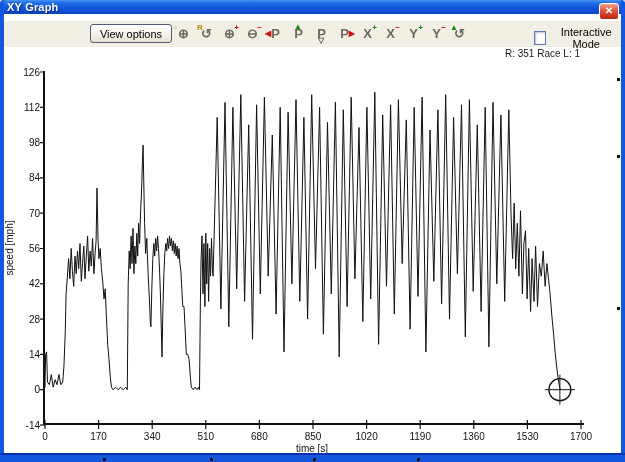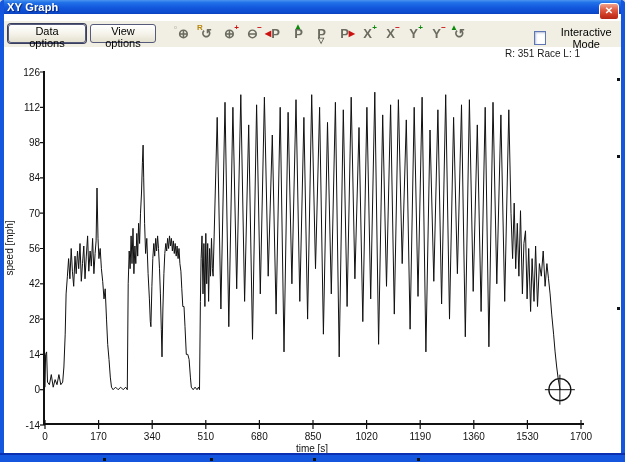--- a/index.html
+++ b/index.html
@@ -20,21 +20,21 @@
     text-shadow:1px 1px 1px rgba(0,0,40,.55);letter-spacing:.2px;}
   .closebtn{position:absolute;right:6px;top:3px;width:18px;height:15px;border-radius:3px;
     border:1px solid #ffffff;background:linear-gradient(180deg,#f0a28c 0%,#dd5b41 40%,#c8331e 80%,#b02a18 100%);
     color:#fff;font-size:10px;font-weight:bold;line-height:13px;text-align:center;cursor:pointer;}
   
   .toolbar{position:absolute;left:4px;right:4px;top:21px;height:26px;background:#f1efe3;z-index:4;}
   .xpbtn{position:absolute;top:3px;height:19px;font-family:"Liberation Sans",sans-serif;
     font-size:11px;color:#000;border:1px solid #55597a;border-radius:3px;
     background:linear-gradient(180deg,#ffffff 0%,#f4f2e8 55%,#e4e1d0 100%);padding:0 8px;cursor:pointer;}
   #btn-data{left:4px;width:78px;box-shadow:0 0 0 1px #3a3e5e;}
-  #btn-view{left:86px;width:66px;}
+  #btn-view{left:86px;width:82px;}
   .icons{position:absolute;left:170px;top:3px;height:20px;display:flex;gap:4px;}
   .icon{position:relative;width:19px;height:20px;cursor:pointer;}
   .icon .main{position:absolute;left:0;right:0;top:1px;text-align:center;font-size:13px;
     color:#6b6b5f;font-weight:bold;line-height:18px;}
   .icon .badge{position:absolute;font-size:8px;font-weight:bold;line-height:8px;}
   .badge.tr{right:0;top:0;}  .badge.tl{left:0;top:0;}
   .badge.l{left:-1px;top:6px;} .badge.r{right:-1px;top:6px;}
   .badge.t{left:5px;top:-1px;} .badge.b{left:6px;bottom:-1px;}
   .chk{position:absolute;left:530px;top:5px;display:flex;align-items:center;cursor:pointer;}
   .chk .box{width:12px;height:12px;background:#fff;border:1px solid #5f76b4;
@@ -108,21 +108,20 @@
     </svg>
 
   <div class="titlebar">
     <span class="title">XY Graph</span>
     <div class="closebtn">
       <span>✕</span>
     </div>
   </div>
 
   <div class="toolbar">
-    <button class="xpbtn" id="btn-data">Data options</button>
     <button class="xpbtn" id="btn-view">View options</button>
     <div class="icons" id="iconbar">
         <span class="icon">
           <span class="main">⊕</span>
           <span class="badge tl" style="color: rgb(136, 136, 120);">▫</span>
         </span>
         <span class="icon">
           <span class="main">↺</span>
           <span class="badge tl" style="color: rgb(184, 134, 11);">R</span>
         </span>

